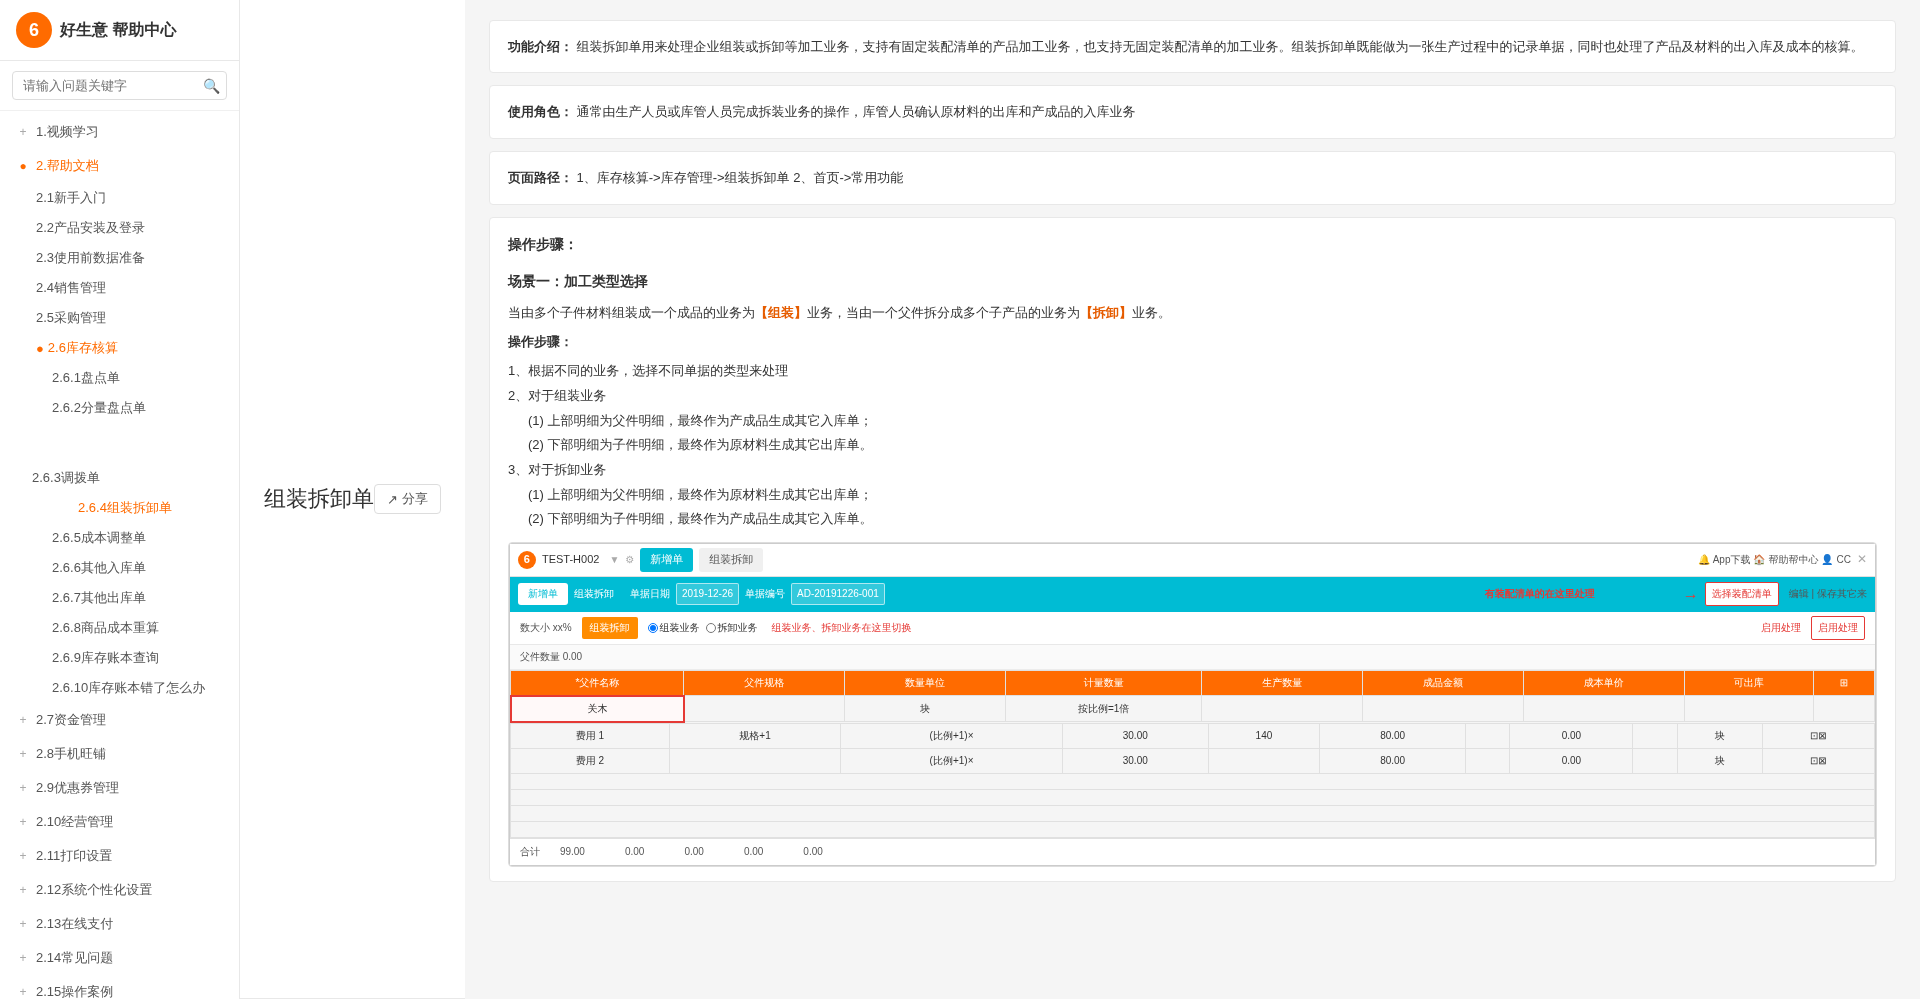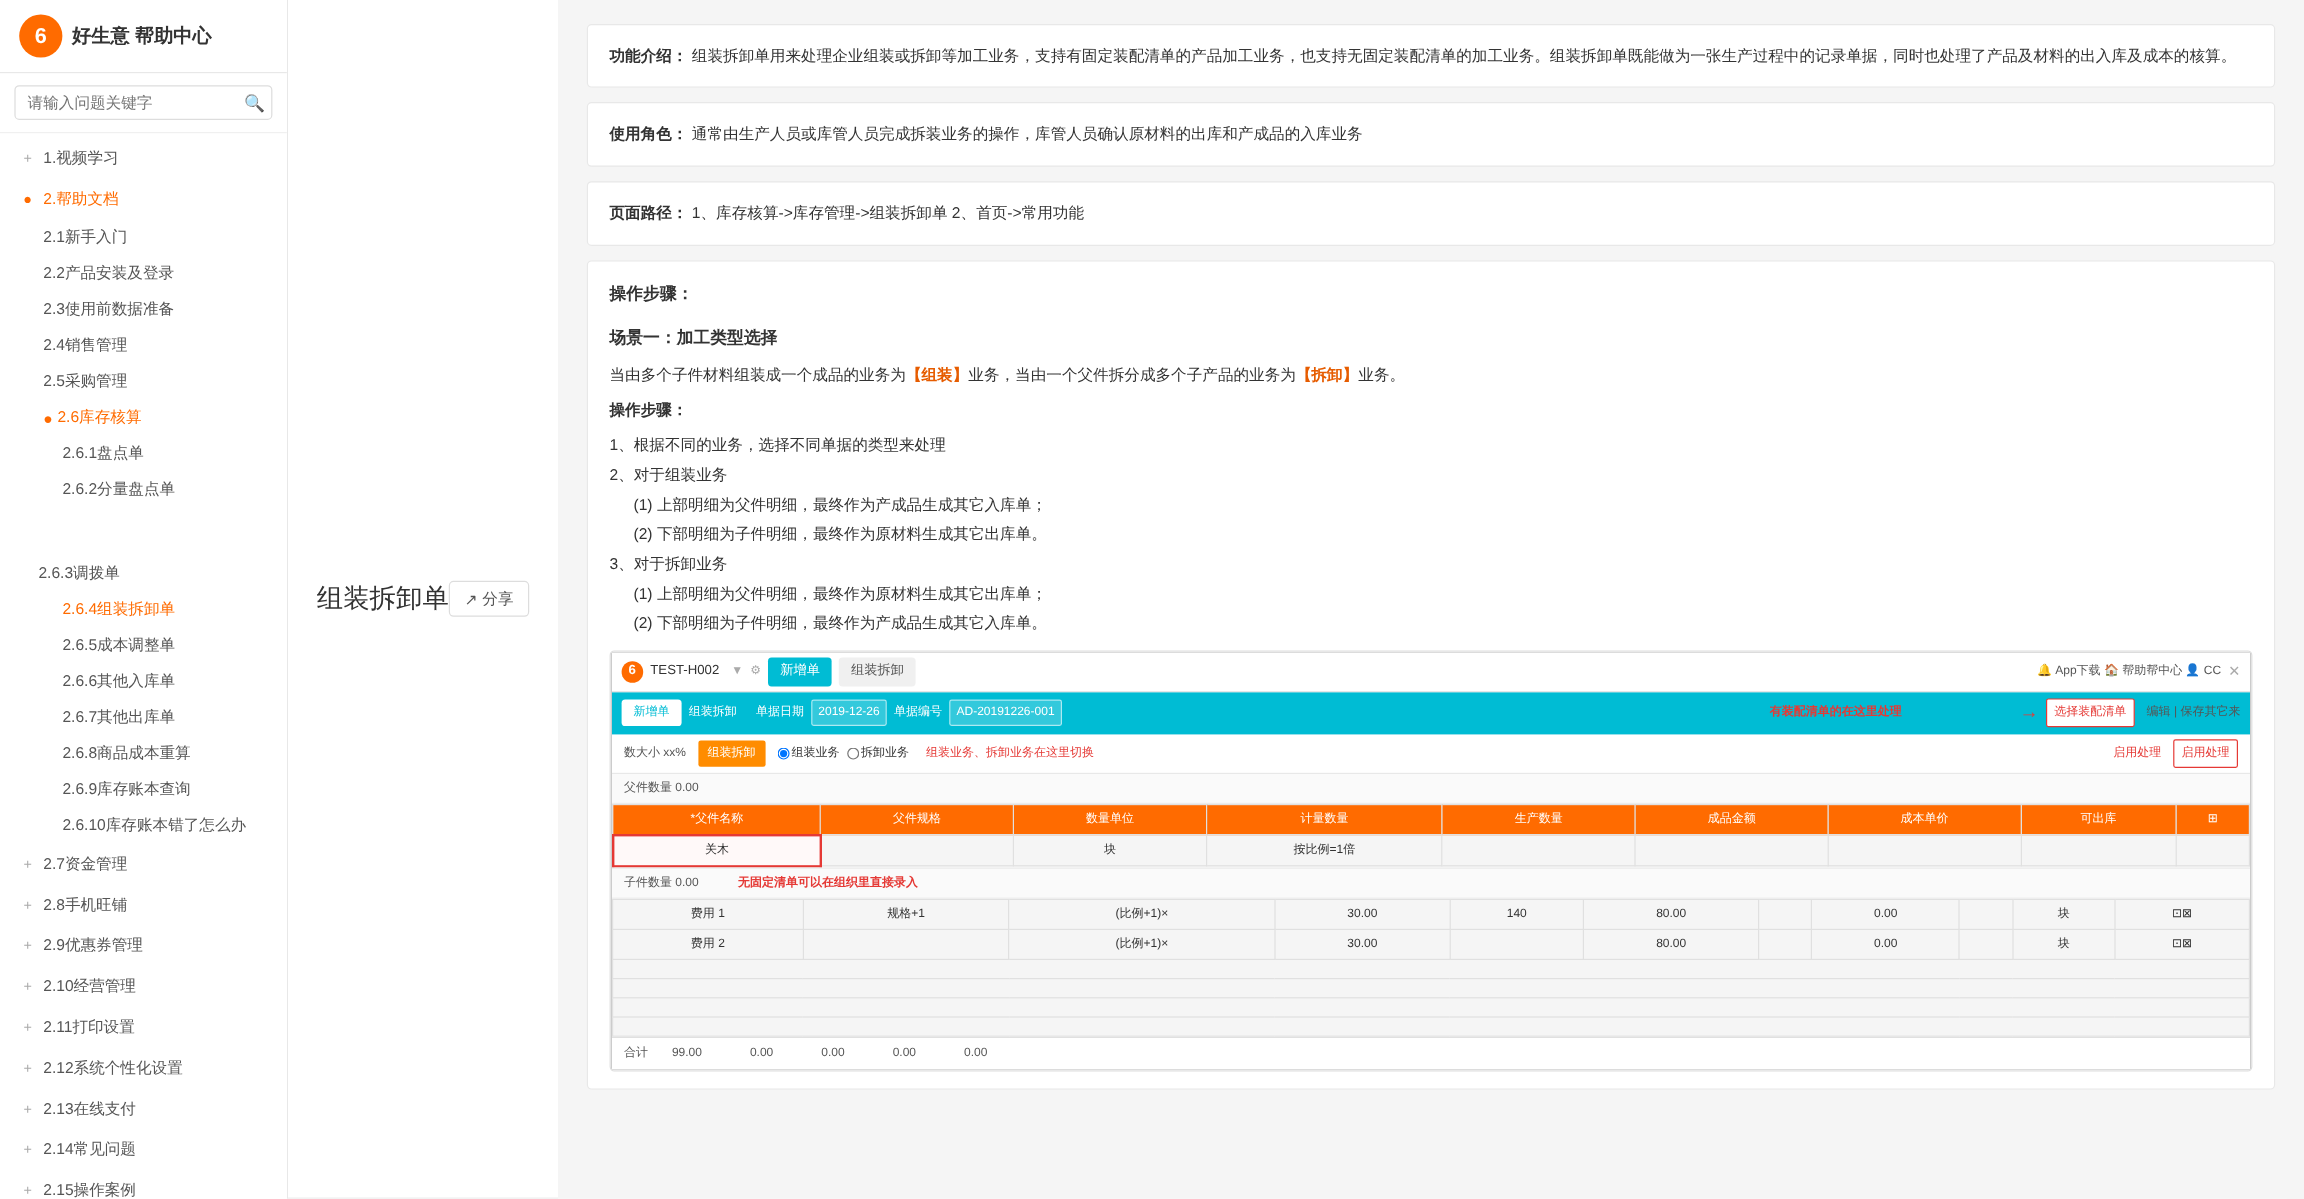--- a/index.html
+++ b/index.html
@@ -305,21 +305,21 @@
     <div class="nav-child">2.5采购管理</div>
 
     <div class="nav-child active" style="color:#ff6b00; display:flex; align-items:center; gap:4px;">
       <span style="color:#ff6b00;">●</span>
       <span>2.6库存核算</span>
     </div>
 
     <div class="nav-child" style="padding-left:52px;">2.6.1盘点单</div>
     <div class="nav-child" style="padding-left:52px;">2.6.2分量盘点单</div>
     <div class="nav-child" style="padding-left:32px;margin-top:40px;">2.6.3调拨单</div>
-    <div class="nav-child active" style="padding-left:52px; color:#ff6b00;">2.6.4组装拆卸单</div>
+    <div class="nav-child active" style="padding-left:78px; color:#ff6b00;">2.6.4组装拆卸单</div>
     <div class="nav-child" style="padding-left:52px;">2.6.5成本调整单</div>
     <div class="nav-child" style="padding-left:52px;">2.6.6其他入库单</div>
     <div class="nav-child" style="padding-left:52px;">2.6.7其他出库单</div>
     <div class="nav-child" style="padding-left:52px;">2.6.8商品成本重算</div>
     <div class="nav-child" style="padding-left:52px;">2.6.9库存账本查询</div>
     <div class="nav-child" style="padding-left:52px;">2.6.10库存账本错了怎么办</div>
 
     <div class="nav-item-parent">
       <span class="nav-icon">+</span>
       <span class="nav-label">2.7资金管理</span>
@@ -429,21 +429,21 @@
 
           <div style="background:#00bcd4; padding:3px 8px; display:flex; gap:6px; align-items:center; position:relative;">
             <span style="background:#fff; color:#00bcd4; padding:2px 10px; border-radius:3px; font-size:10px;">新增单</span>
             <span style="color:#fff; font-size:10px;">组装拆卸</span>
             <span style="color:#fff; font-size:10px; margin-left:10px;">单据日期</span>
             <span style="border:1px solid rgba(255,255,255,0.6); padding:1px 5px; background:rgba(255,255,255,0.2); color:#fff; font-size:10px; border-radius:2px;">2019-12-26</span>
             <span style="color:#fff; font-size:10px;">单据编号</span>
             <span style="border:1px solid rgba(255,255,255,0.6); padding:1px 5px; background:rgba(255,255,255,0.2); color:#fff; font-size:10px; border-radius:2px;">AD-20191226-001</span>
 
             <span style="flex:1;"></span>
-            <span style="color:#e53935; font-size:10px; font-weight:bold; position:relative; right:92px;">有装配清单的在这里处理</span>
+            <span style="color:#e53935; font-size:10px; font-weight:bold; position:relative; right:82px;">有装配清单的在这里处理</span>
             <span style="color:#e53935; font-size:16px;">→</span>
             <span style="border:1px solid #e53935; padding:2px 6px; border-radius:2px; color:#e53935; font-size:10px; background:#fff;">选择装配清单</span>
             <span style="font-size:10px; color:#555; margin-left:4px;">编辑 | 保存其它来</span>
           </div>
 
           <div style="background:#fff; padding:4px 10px; border-bottom:1px solid #e8e8e8; display:flex; align-items:center; gap:10px; flex-wrap:wrap;">
             <span style="font-size:10px; color:#555;">数大小 xx%</span>
 
             <span style="background:#ff8c00; color:#fff; padding:2px 8px; border-radius:2px; font-size:10px;">组装拆卸</span>
             <span style="display:flex; gap:6px; align-items:center; font-size:10px;">
@@ -481,24 +481,20 @@
               <td>按比例=1倍</td>
               <td></td>
               <td></td>
               <td></td>
               <td></td>
               <td></td>
             </tr>
           </tbody>
             </table>
 
-          <div style="padding: 3px 10px; font-size:10px; color:#555; background:#fafafa; border-bottom:1px solid #ececec; border-top:1px solid #ececec; position:relative;">
-            子件数量 0.00
-            <span style="color:#e53935; font-size:10px; margin-left:30px; font-weight:bold;">无固定清单可以在组织里直接录入</span>
-          </div>
 
           <table class="mock-table">
             <tbody>
             <tr>
               <td>费用 1</td>
               <td>规格+1</td>
               <td>(比例+1)×</td>
               <td>30.00</td>
               <td>140</td>
               <td>80.00</td>

